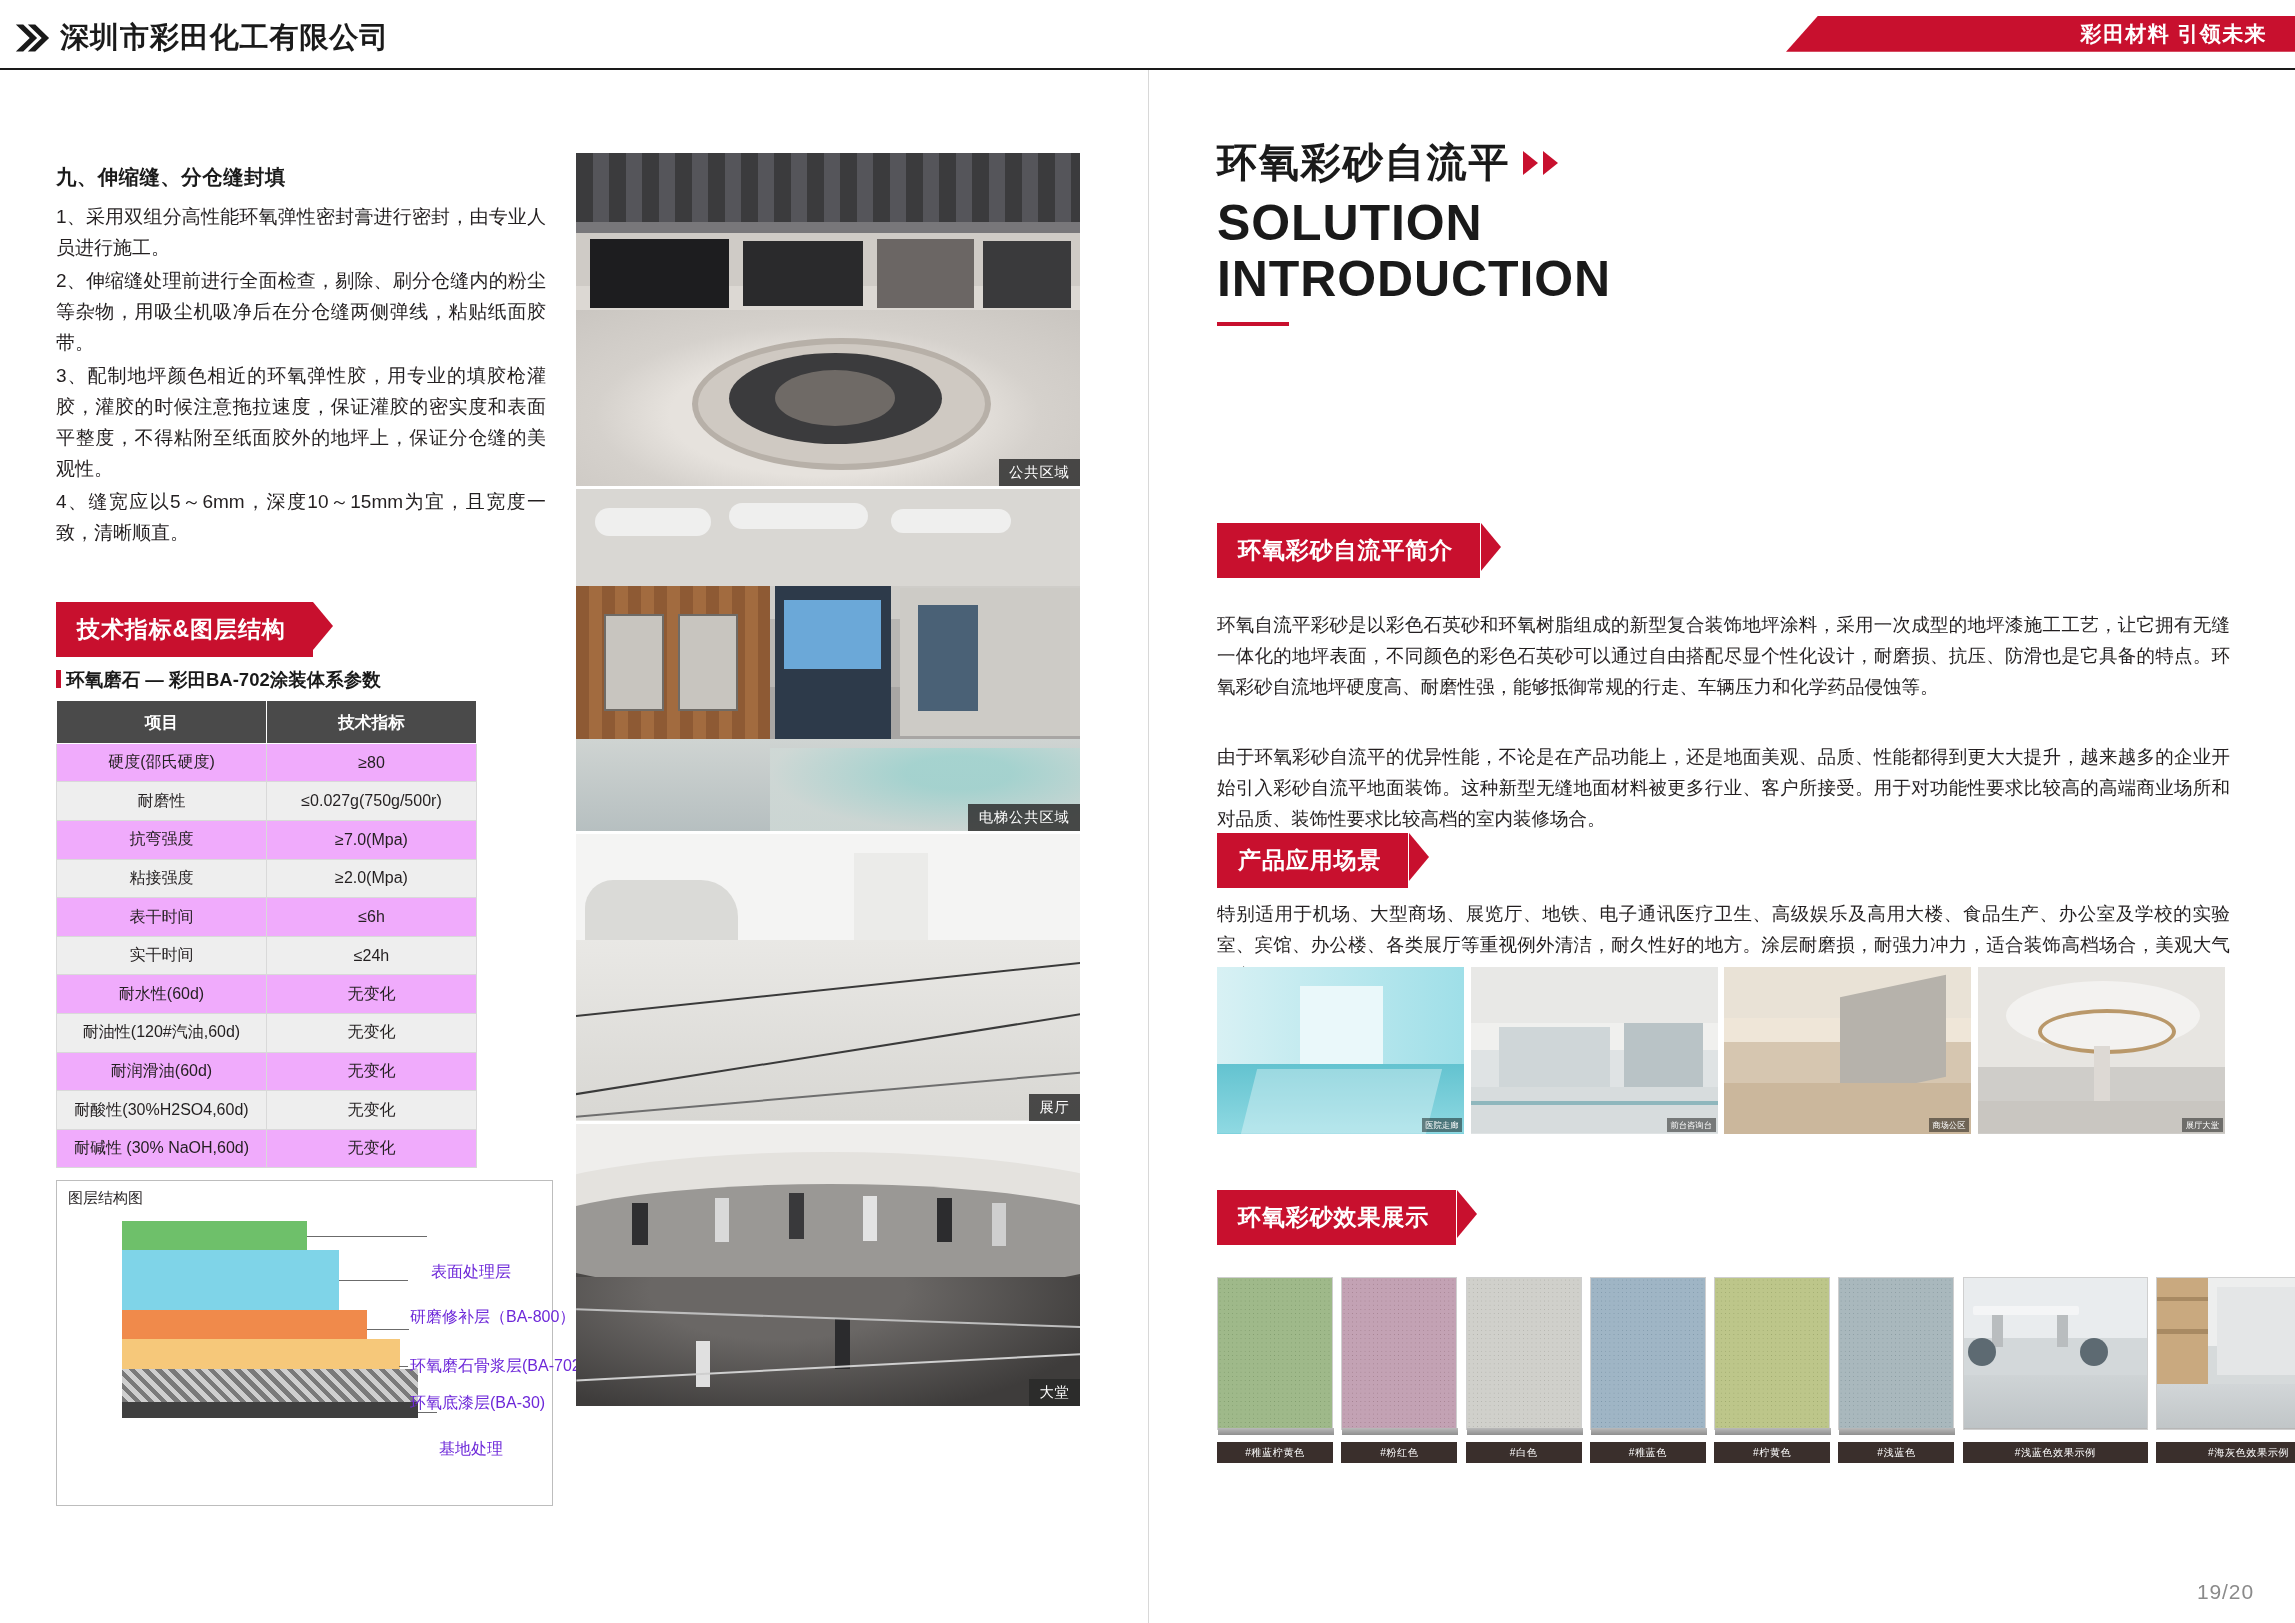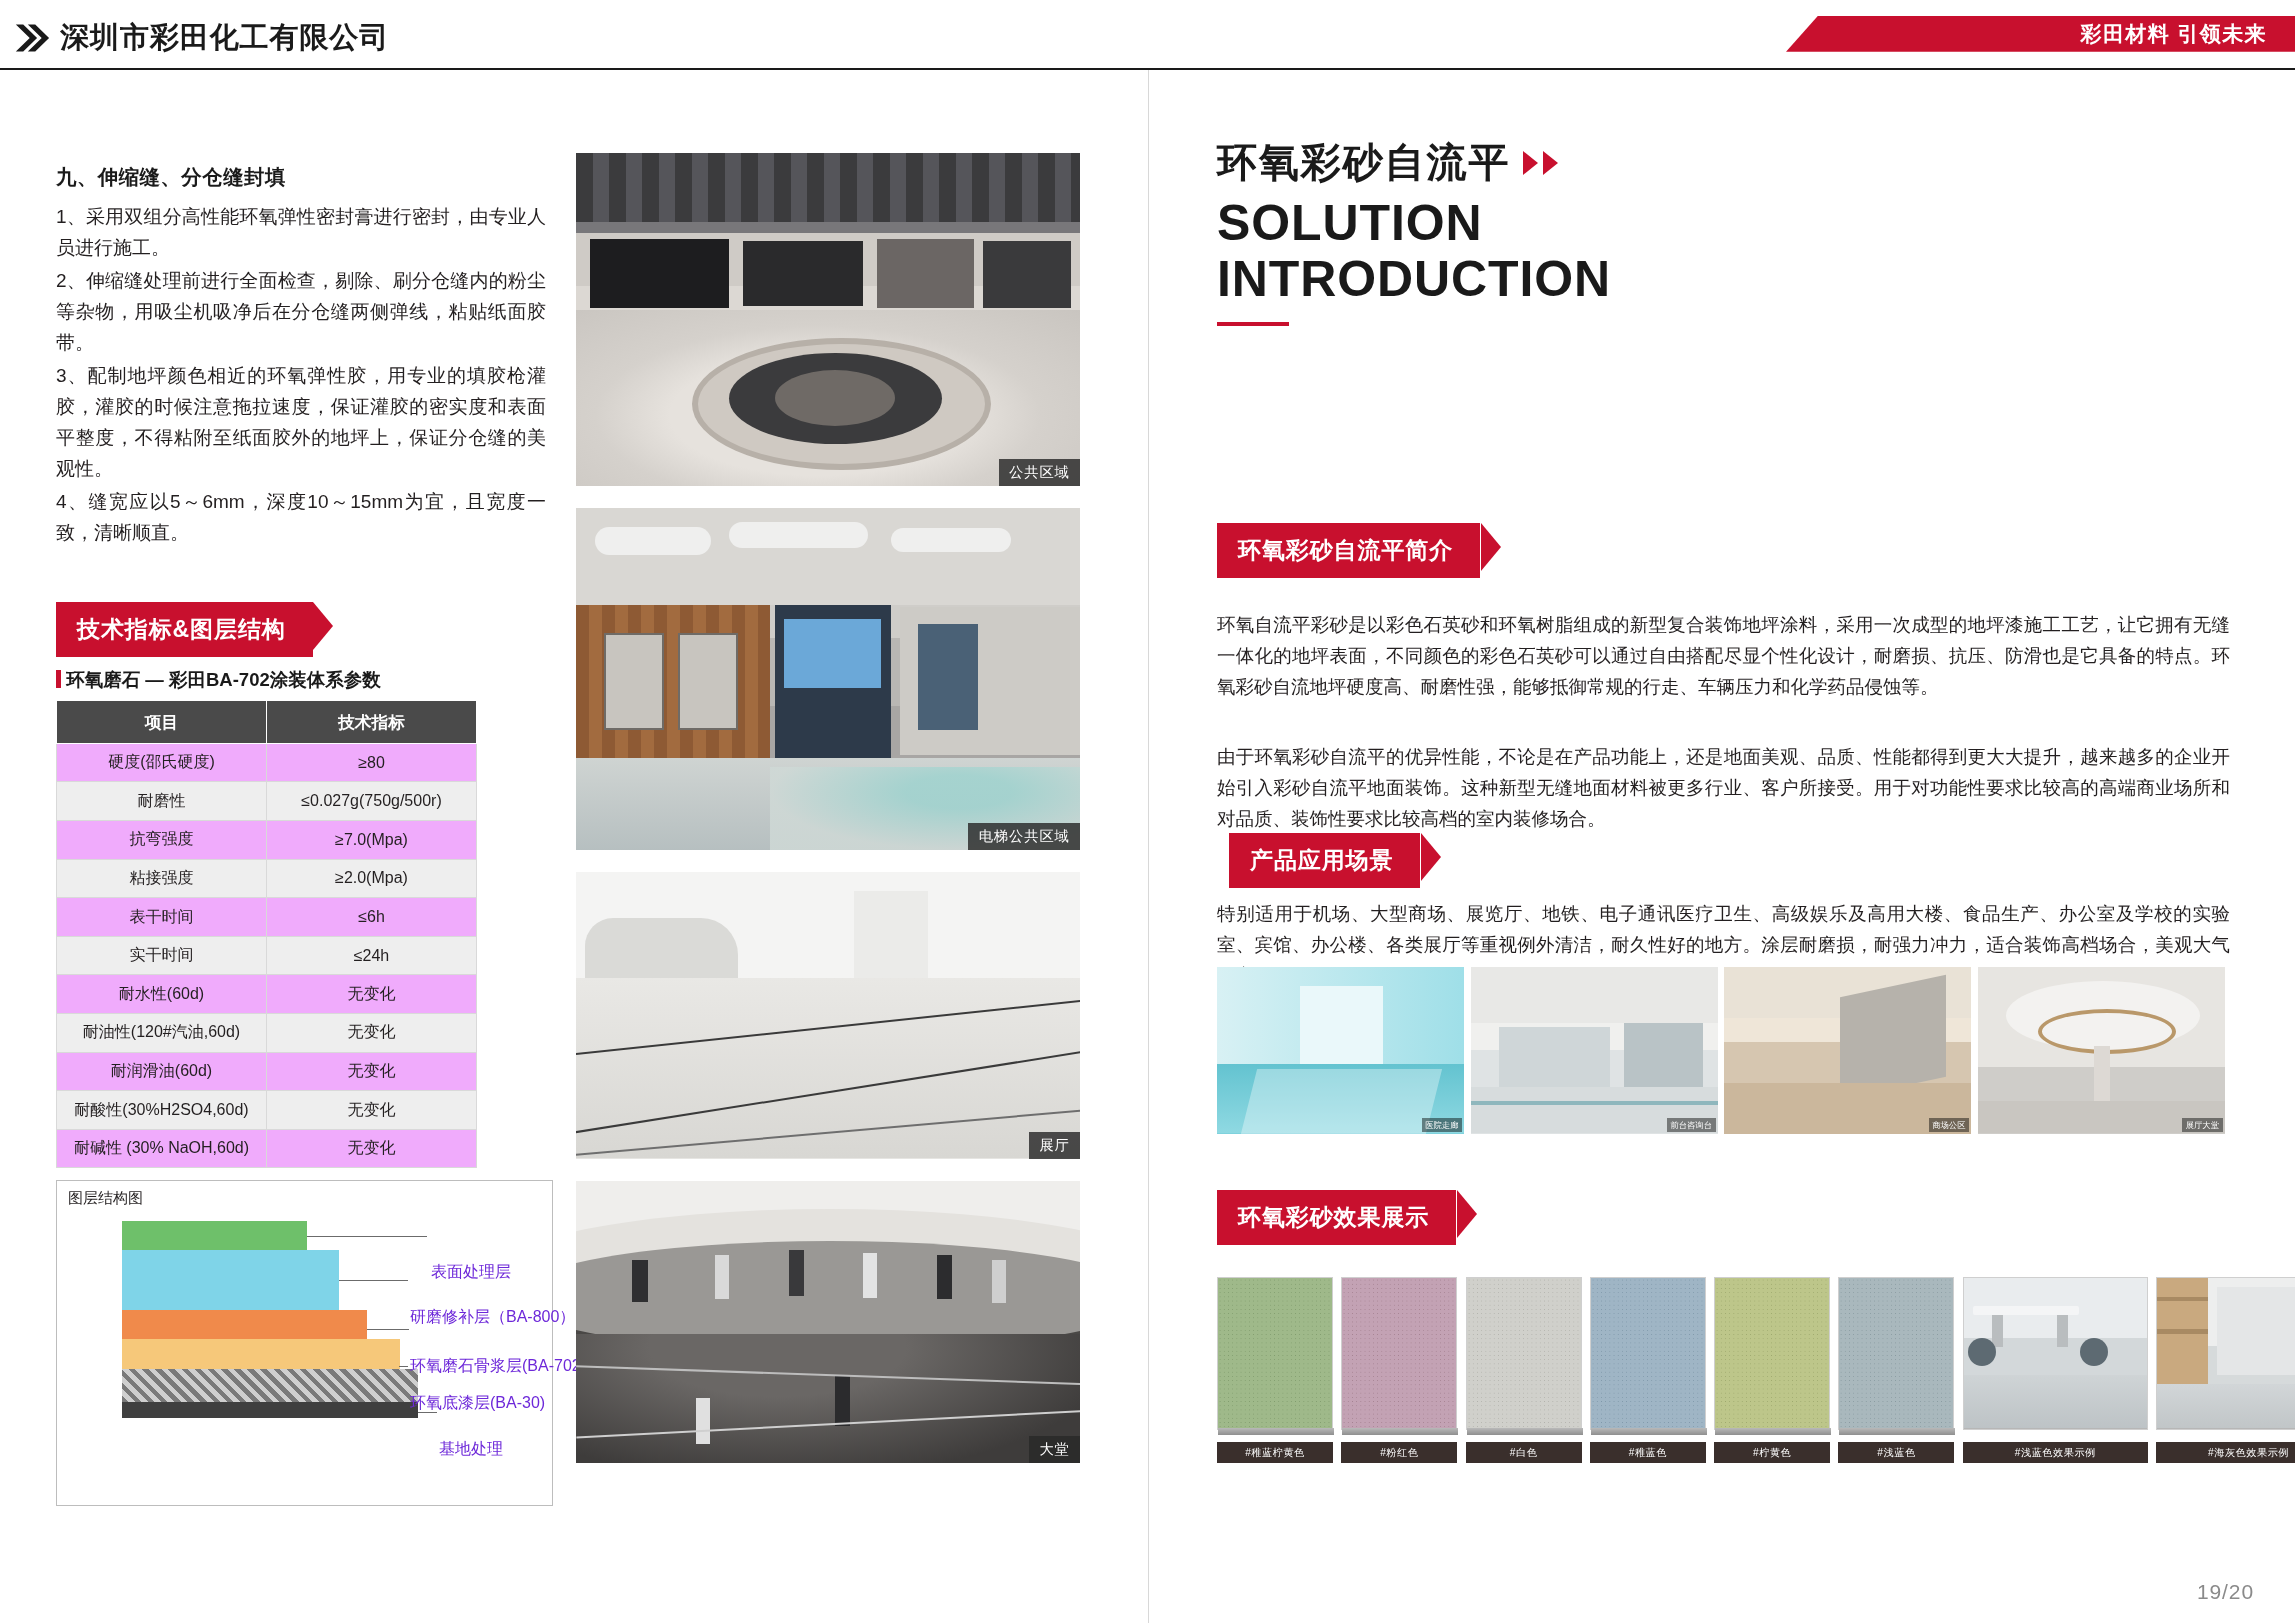--- a/index.html
+++ b/index.html
@@ -120,21 +120,21 @@
   .bar.b5 { left:65px; top:158px; width:278px; background:#f6c87a; }
   .bar.b6 { left:65px; top:188px; width:296px; background:#9e9e9e; height:33px;
             background-image:repeating-linear-gradient(45deg,#7a7a7a 0 4.6px,#cfcfcf 4.6px 9.3px); }
   .bar.b7 { left:65px; top:221px; width:296px; height:15.7px; background:#3f3f3f; }
   .lead { position:absolute; height:1.4px; background:#6b6b6b; }
   .lead-lbl { position:absolute; font-size:16px; color:#6d28d9; white-space:nowrap;margin-top:36px; }
 
   
   .l-images { position:absolute; left:576px; top:83px; width:504px; }
   .photo {
-    position:relative; width:504px; overflow:hidden; margin-bottom:22px;text-decoration:underline;
+    position:relative; width:504px; overflow:hidden; margin-bottom:3px;text-decoration:underline;
   }
   .ph-cap {
     position:absolute; right:0; bottom:0;
     background:rgba(40,40,40,.82); color:#fff; font-size:14.3px;
     padding:4.2px 10.2px; letter-spacing:0.9px;
   }
 
   
   .r-divider { position:absolute; left:0; top:0; width:1.4px; height:1553px; background:#d8d8d8; }
   .r-title-zh {
@@ -397,21 +397,21 @@
       <div>INTRODUCTION</div>
     </div>
     <div class="r-underline"></div>
 
     <div class="r-rib" style="left:69px; top:453px;">
       <div class="ribbon">环氧彩砂自流平简介</div>
     </div>
     <div class="r-text" style="left:69px; top:539px; width:1013px;">环氧自流平彩砂是以彩色石英砂和环氧树脂组成的新型复合装饰地坪涂料，采用一次成型的地坪漆施工工艺，让它拥有无缝一体化的地坪表面，不同颜色的彩色石英砂可以通过自由搭配尽显个性化设计，耐磨损、抗压、防滑也是它具备的特点。环氧彩砂自流地坪硬度高、耐磨性强，能够抵御常规的行走、车辆压力和化学药品侵蚀等。</div>
     <div class="r-text" style="left:69px; top:671px; width:1013px;">由于环氧彩砂自流平的优异性能，不论是在产品功能上，还是地面美观、品质、性能都得到更大大提升，越来越多的企业开始引入彩砂自流平地面装饰。这种新型无缝地面材料被更多行业、客户所接受。用于对功能性要求比较高的高端商业场所和对品质、装饰性要求比较高档的室内装修场合。</div>
 
-    <div class="r-rib" style="left:69px; top:763px;margin-left:12px;">
+    <div class="r-rib" style="left:69px; top:763px;">
       <div class="ribbon">产品应用场景</div>
     </div>
     <div class="r-text" style="left:69px; top:828px; width:1013px;">特别适用于机场、大型商场、展览厅、地铁、电子通讯医疗卫生、高级娱乐及高用大楼、食品生产、办公室及学校的实验室、宾馆、办公楼、各类展厅等重视例外清洁，耐久性好的地方。涂层耐磨损，耐强力冲力，适合装饰高档场合，美观大气又实用。</div>
 
     <div class="app-strip">
       <div class="app-item">
         <div class="scene" style="background:linear-gradient(#bfe9ef 0 55%,#7fd2dd 55% 100%);">
           <div style="position:absolute;left:0;top:0;width:100%;height:60%;background:linear-gradient(90deg,#d8f1f4,#9fdfe8);"></div>
           <div style="position:absolute;left:83px;top:18.5px;width:83px;height:93px;background:#eaf8fa;"></div>
           <div style="position:absolute;left:0;top:97px;width:100%;height:69px;background:linear-gradient(#63c3d0,#8fd9e2);"></div>

